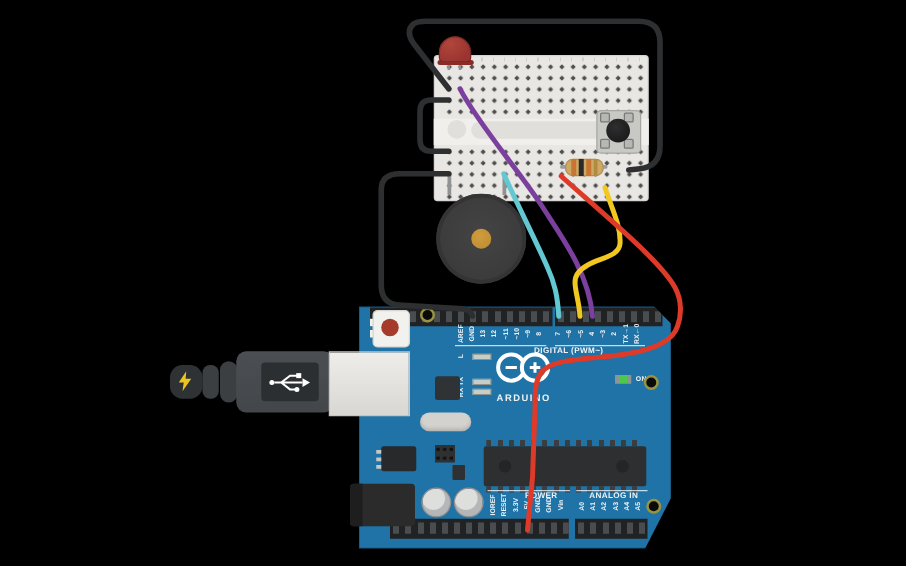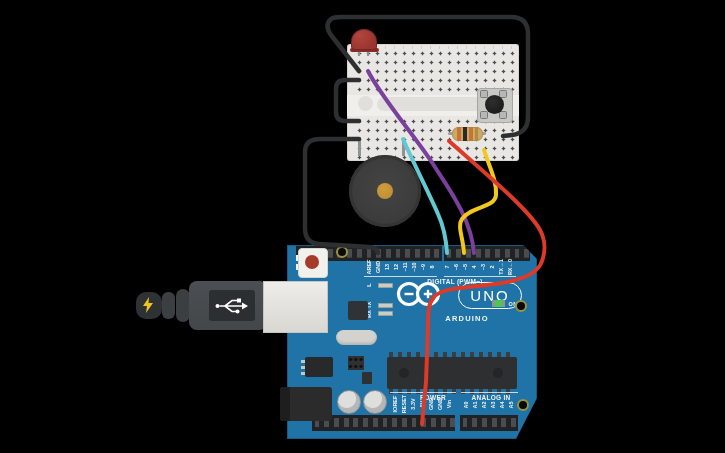--- a/index.html
+++ b/index.html
@@ -127,25 +127,22 @@
     <div class="a" style="left:61px;top:56px;width:20px;height:19px;border-radius:2px;background:#303336;"></div>
     <div class="a" style="left:49px;top:85px;width:41px;height:15px;border-radius:8px;background:#d3d2cf;box-shadow:inset 0 -2px 3px rgba(0,0,0,.15);"></div>
 
     <svg class="a" style="left:108px;top:34px;" width="48" height="32" viewBox="0 0 48 32">
       <circle cx="14" cy="15" r="10.5" stroke="#fff" stroke-width="3.2" fill="none"></circle>
       <circle cx="33" cy="15" r="10.5" stroke="#fff" stroke-width="3.2" fill="var(--board-blue,#1f73a6)"></circle>
       <rect x="9.5" y="13.8" width="9" height="2.4" fill="#fff"></rect>
       <rect x="28.8" y="13.8" width="8.4" height="2.4" fill="#fff"></rect>
       <rect x="31.8" y="10.8" width="2.4" height="8.4" fill="#fff"></rect>
     </svg>
-    <span class="hlbl" style="left:132px;top:72.5px;font-size:7.5px;letter-spacing:1.2px;margin-left:48px;">ARDUINO</span>
-
-    <div class="a" style="left:171px;top:37px;width:62px;height:25px;border:1.8px solid #fff;border-radius:14px;text-align:center;">
-      <span style="font:400 15px 'Liberation Sans',sans-serif;color:#fff;letter-spacing:2px;line-height:25px;">UNO</span>
-    </div>
+    <span class="hlbl" style="left:132px;top:72.5px;font-size:7.5px;letter-spacing:1.2px;">ARDUINO</span>
+
     <div class="a" style="left:205px;top:55px;width:13px;height:6.5px;background:linear-gradient(90deg,#8d9494 0 3px,var(--on-green,#4cc94c) 3px 10px,#8d9494 10px 13px);"></div>
     <span class="hlbl" style="left:226px;top:58.5px;font-size:5.5px;">ON</span>
     <div class="mhole" style="left:227.5px;top:54.5px;"></div>
 
     <div class="a" style="left:61px;top:111px;width:16px;height:14px;background-color:#2e3032;
                 background-image:radial-gradient(circle at 2.5px 3.5px,#121212 0 1.5px,transparent 1.6px);background-size:5.3px 7px;"></div>
     <div class="a" style="left:75px;top:127px;width:10px;height:12px;background:#2e3032;border-radius:1px;"></div>
 
     <div class="a" style="left:18px;top:112px;width:28px;height:20px;border-radius:2px;background:#27292b;"></div>
     <div class="a" style="left:14px;top:115px;width:4px;height:3px;background:#c6c6c3;"></div>

